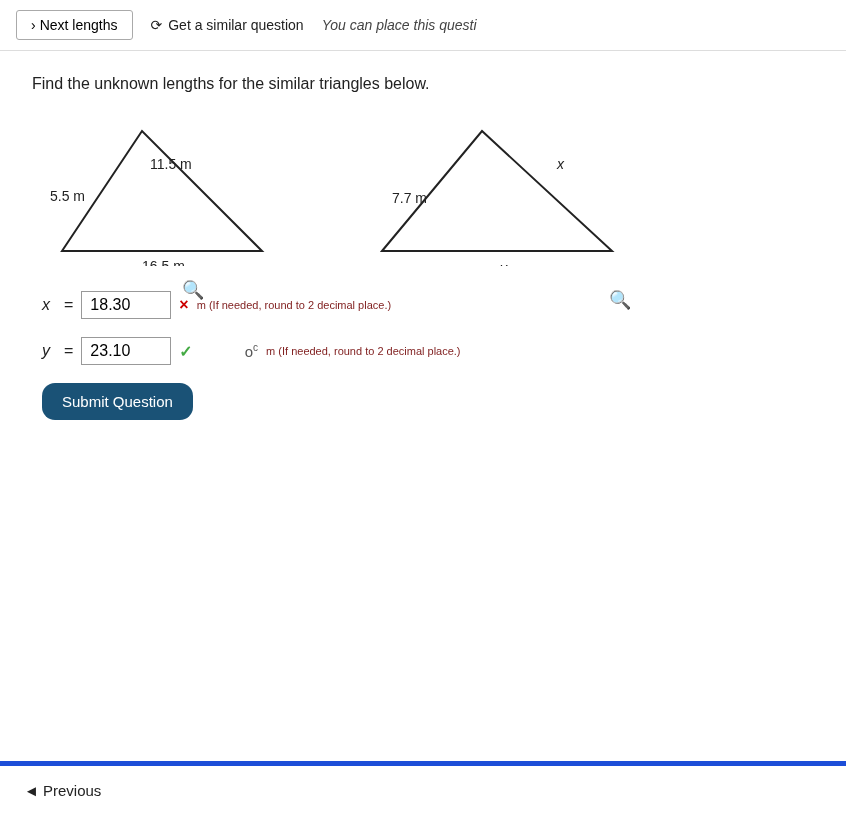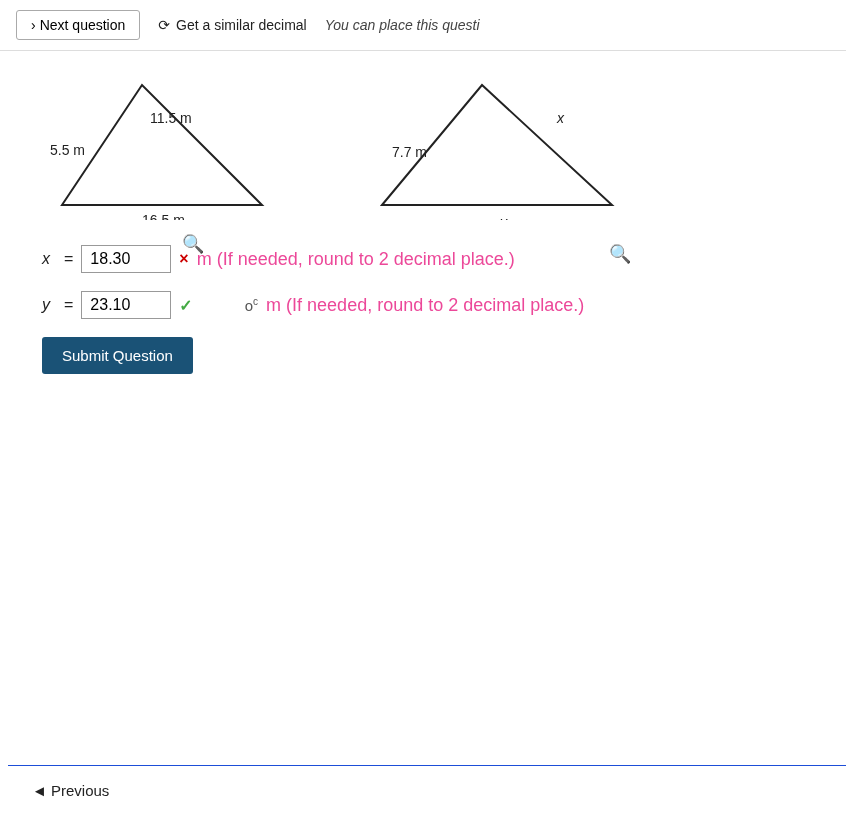--- a/index.html
+++ b/index.html
@@ -119,46 +119,46 @@
       outline: none;
     }
     .status-icon {
       font-size: 16px;
       font-weight: bold;
       cursor: pointer;
     }
     .status-x { color: #c00; }
     .status-check { color: #4a4; }
     .unit-text {
-      font-size: 18px;
-      color: #ec4899;
+      font-size: 11px;
+      color: #7f1d1d;
     }
 
     
     .submit-btn {
       background: #1a5276;
       color: #fff;
       border: none;
       padding: 10px 20px;
       font-size: 15px;
       cursor: pointer;
-      border-radius: 3px;
+      border-radius: 13px;
       margin-top: 8px;
       display: flex;
       align-items: center;
       gap: 4px;
     }
 
     
     .bottom-bar {
       position: absolute;
       bottom: 0;
-      left: 8px;
+      left: 0;
       right: 0;
-      border-top: 1px solid #1d4ed8;
+      border-top: 5px solid #1d4ed8;
       padding: 16px 24px;
       display: flex;
       align-items: flex-end;
     }
     .prev-btn {
       background: none;
       border: none;
       font-size: 15px;
       cursor: pointer;
       color: #222;
@@ -171,31 +171,32 @@
     svg text {
       font-family: Arial, sans-serif;
     }
   </style>
 </head>
 <body>
 
 <div class="toolbar">
   <button class="btn-next">
     <span>›</span>
-    <span>Next question</span>
+    <span>Next lengths</span>
   </button>
   <button class="btn-similar">
     <span>⟳</span>
-    <span>Get a similar decimal</span>
+    <span>Get a similar question</span>
   </button>
   <span class="retry-text">You can place this questi</span>
 </div>
 
 <div class="main-content">
 
+  <p class="question-text">Find the unknown lengths for the similar triangles below.</p>
 
   <div class="triangles-area">
 
     <div class="triangle1-wrap">
       <svg width="240" height="145" viewBox="0 0 240 145">
 
         <polygon points="20,130 100,10 220,130" fill="none" stroke="#222" stroke-width="2"></polygon>
 
         <text x="8" y="80" font-size="14" fill="#222">5.5 m</text>
 

